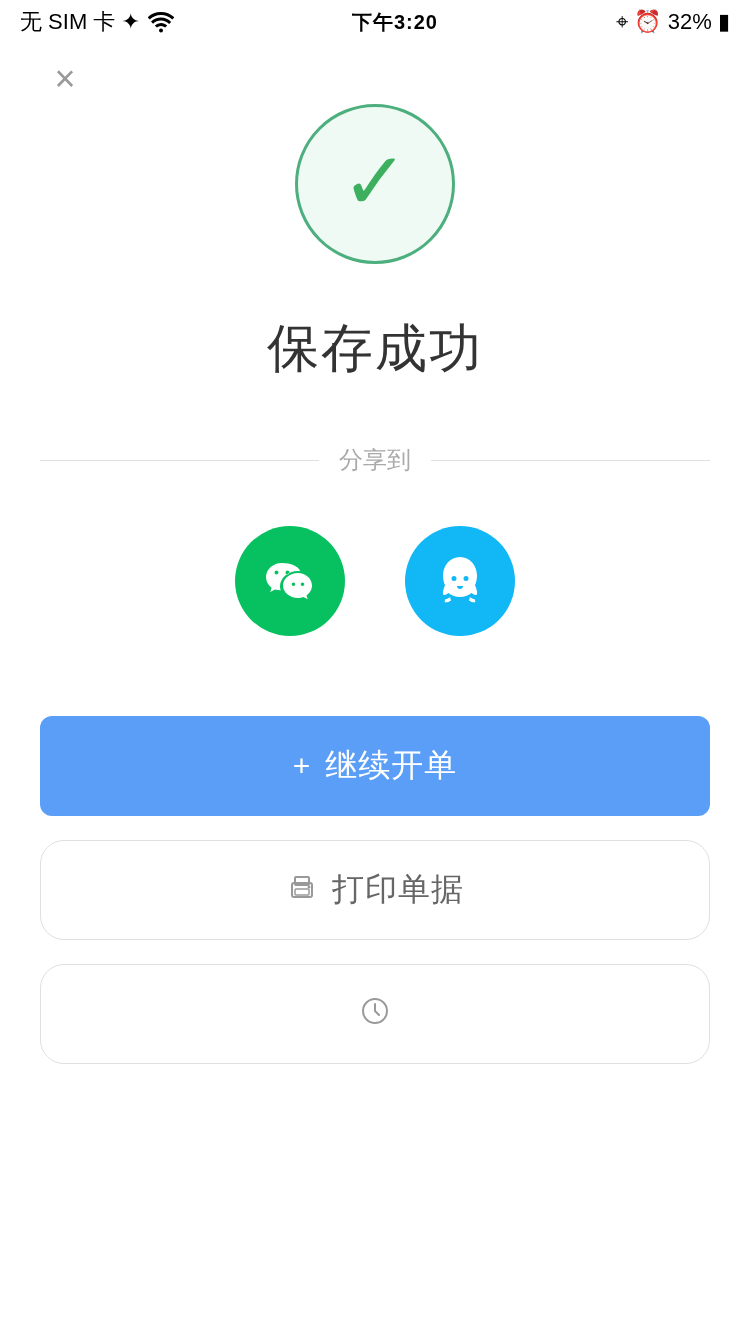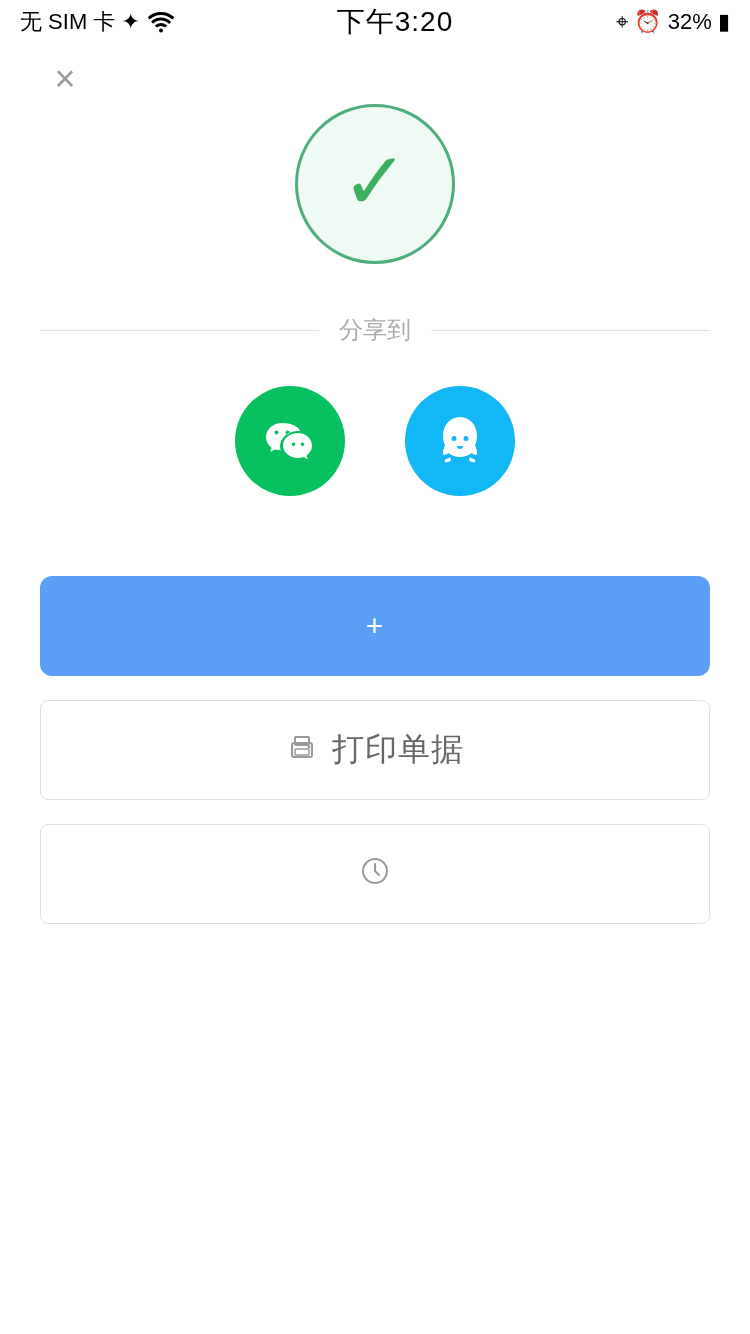--- a/index.html
+++ b/index.html
@@ -34,22 +34,22 @@
     }
 
     .status-left {
       display: flex;
       align-items: center;
       gap: 8px;
       font-size: 22px;
     }
 
     .status-center {
-      font-size: 28px;
-      font-weight: 400;
+      font-size: 20px;
+      font-weight: 700;
       letter-spacing: 1px;
       text-align: right;
     }
 
     .status-right {
       display: flex;
       align-items: center;
       gap: 6px;
       font-size: 22px;
     }
@@ -110,21 +110,21 @@
       margin-bottom: 60px;
       letter-spacing: 2px;
     }
 
     
     .share-divider {
       width: 100%;
       display: flex;
       align-items: center;
       padding: 0 40px;
-      margin-bottom: 40px;
+      margin-bottom: 50px;
     }
 
     .divider-line {
       flex: 1;
       height: 1px;
       background: #e0e0e0;
     }
 
     .divider-text {
       font-size: 24px;
@@ -181,21 +181,21 @@
       gap: 14px;
       font-size: 32px;
       color: #ffffff;
       font-weight: 400;
       letter-spacing: 1px;
     }
 
     .btn-secondary {
       width: 100%;
       height: 100px;
-      border-radius: 8px;
+      border-radius: 24px;
       background: #ffffff;
       border: 1px solid #e0e0e0;
       cursor: pointer;
       display: flex;
       align-items: center;
       justify-content: center;
       gap: 14px;
       font-size: 32px;
       color: #666666;
       font-weight: 400;
@@ -229,20 +229,21 @@
 <div class="close-btn">
   <span class="close-x">×</span>
 </div>
 
 <div class="main-content">
 
   <div class="success-circle">
     <span class="checkmark">✓</span>
   </div>
 
+  <div class="success-title">保存成功</div>
 
   <div class="share-divider">
     <div class="divider-line"></div>
     <span class="divider-text">分享到</span>
     <div class="divider-line"></div>
   </div>
 
   <div class="share-icons">
 
     <div class="share-icon-btn wechat-bg">
@@ -257,20 +258,21 @@
         <path d="M32 8c-9.9 0-17 8.7-17 18.5 0 3.5.7 6.8 2 9.7-1.5 3.4-2.5 7-2 8.8.5 1.6 2.8 1 5.5-1a18.3 18.3 0 0 0 11.5 4 18.3 18.3 0 0 0 11.5-4c2.7 2 5 2.6 5.5 1 .5-1.8-.5-5.4-2-8.8 1.3-2.9 2-6.2 2-9.7C49 16.7 41.9 8 32 8zm-6 19a2.5 2.5 0 1 1 0 5 2.5 2.5 0 0 1 0-5zm12 0a2.5 2.5 0 1 1 0 5 2.5 2.5 0 0 1 0-5zm-9 10h6c0 1.7-1.3 3-3 3s-3-1.3-3-3z" fill="white"></path>
         <path d="M22 48c-1.5 1.5-3.5 2.2-4.5 2l-1 3c1 .5 4 .5 6.5-1.5L22 48zm20 0l-1 3.5c2.5 2 5.5 2 6.5 1.5l-1-3c-1 .2-3-.5-4.5-2z" fill="white"></path>
       </svg>
     </div>
   </div>
 
   <div class="action-buttons">
 
     <button class="btn-primary">
       <span class="btn-icon">+</span>
+      <span>继续开单</span>
     </button>
 
     <button class="btn-secondary">
       <span class="btn-icon">
         <svg width="32" height="32" viewBox="0 0 32 32" fill="none">
           <rect x="6" y="12" width="20" height="14" rx="2" stroke="#999" stroke-width="2" fill="none"></rect>
           <rect x="9" y="6" width="14" height="8" rx="1" stroke="#999" stroke-width="2" fill="none"></rect>
           <rect x="9" y="18" width="14" height="6" rx="1" fill="white" stroke="#999" stroke-width="1.5"></rect>
           <circle cx="23" cy="16" r="1.5" fill="#999"></circle>
         </svg>

